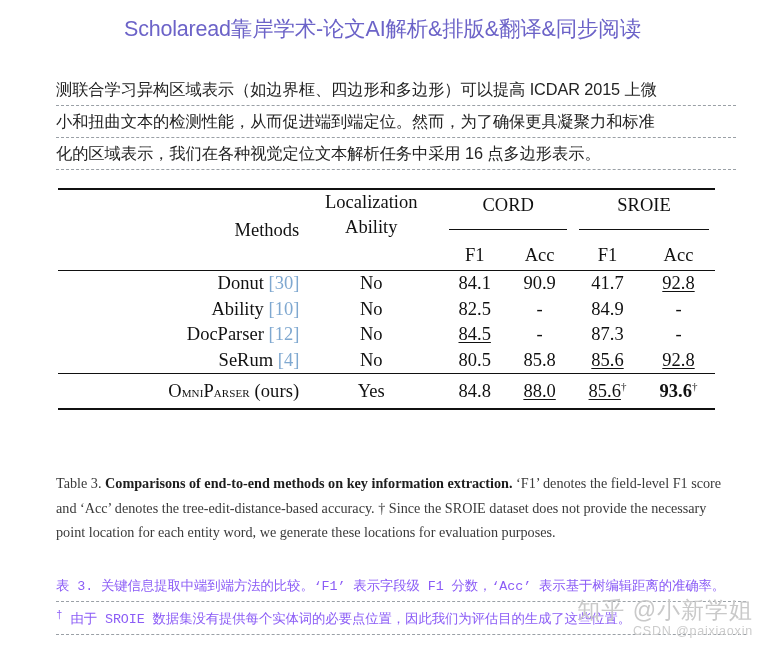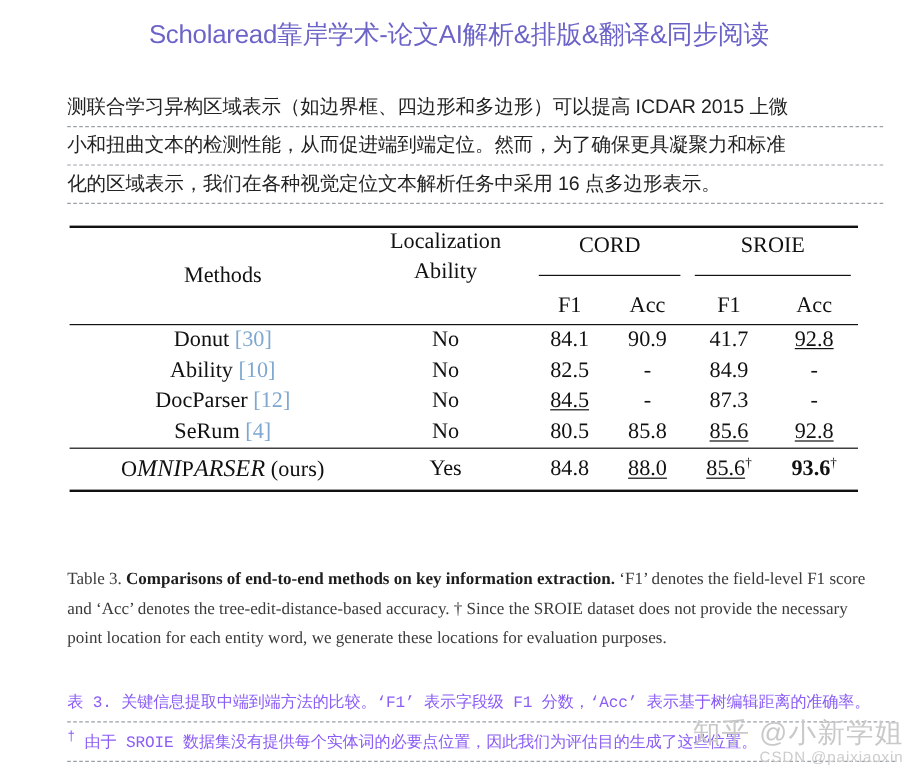--- a/index.html
+++ b/index.html
@@ -66,21 +66,21 @@
     border-collapse: collapse;
     font-size: 18.5px;
     color: #111;
   }
   table.tbl td, table.tbl th {
     padding: 0;
     font-weight: normal;
     vertical-align: middle;
   }
 
-  .col-methods { width: 224px; text-align: center; padding-left: 14px !important; }
+  .col-methods { width: 224px; text-align: right; padding-left: 14px !important; }
   .col-loc     { width: 142px; text-align: center; }
   .col-cf1     { width: 62px;  text-align: center; }
   .col-cacc    { width: 66px;  text-align: center; }
   .col-sf1     { width: 68px;  text-align: center; }
   .col-sacc    { width: 72px;  text-align: center; }
 
   .hdr-row td { height: 30px; margin-top: 15px; }
   .hdr-two-line { line-height: 25px; }
   .grp-label { text-align: center; line-height: 25px; }
 
@@ -93,21 +93,21 @@
   }
 
   .body-row td { height: 25.5px; }
   .totals-row td { height: 34px; }
 
   .b   { font-weight: 700; }
   .u   { text-decoration: underline; text-underline-offset: 2px; }
   .cite { color: #7fa8d0; }
   .smallcaps-wrap { letter-spacing: 0.1px; }
   .sc-big  { font-size: 18.5px; }
-  .sc-small{ font-size: 20px; font-style: italic; }
+  .sc-small{ font-size: 11px; }
   sup.dag { font-size: 11px; vertical-align: super; line-height: 0; }
 
   
   #caption-en {
     position: absolute;
     left: 56px;
     top: 471px;
     width: 682px;
     font-size: 14.2px;
     line-height: 24.5px;

